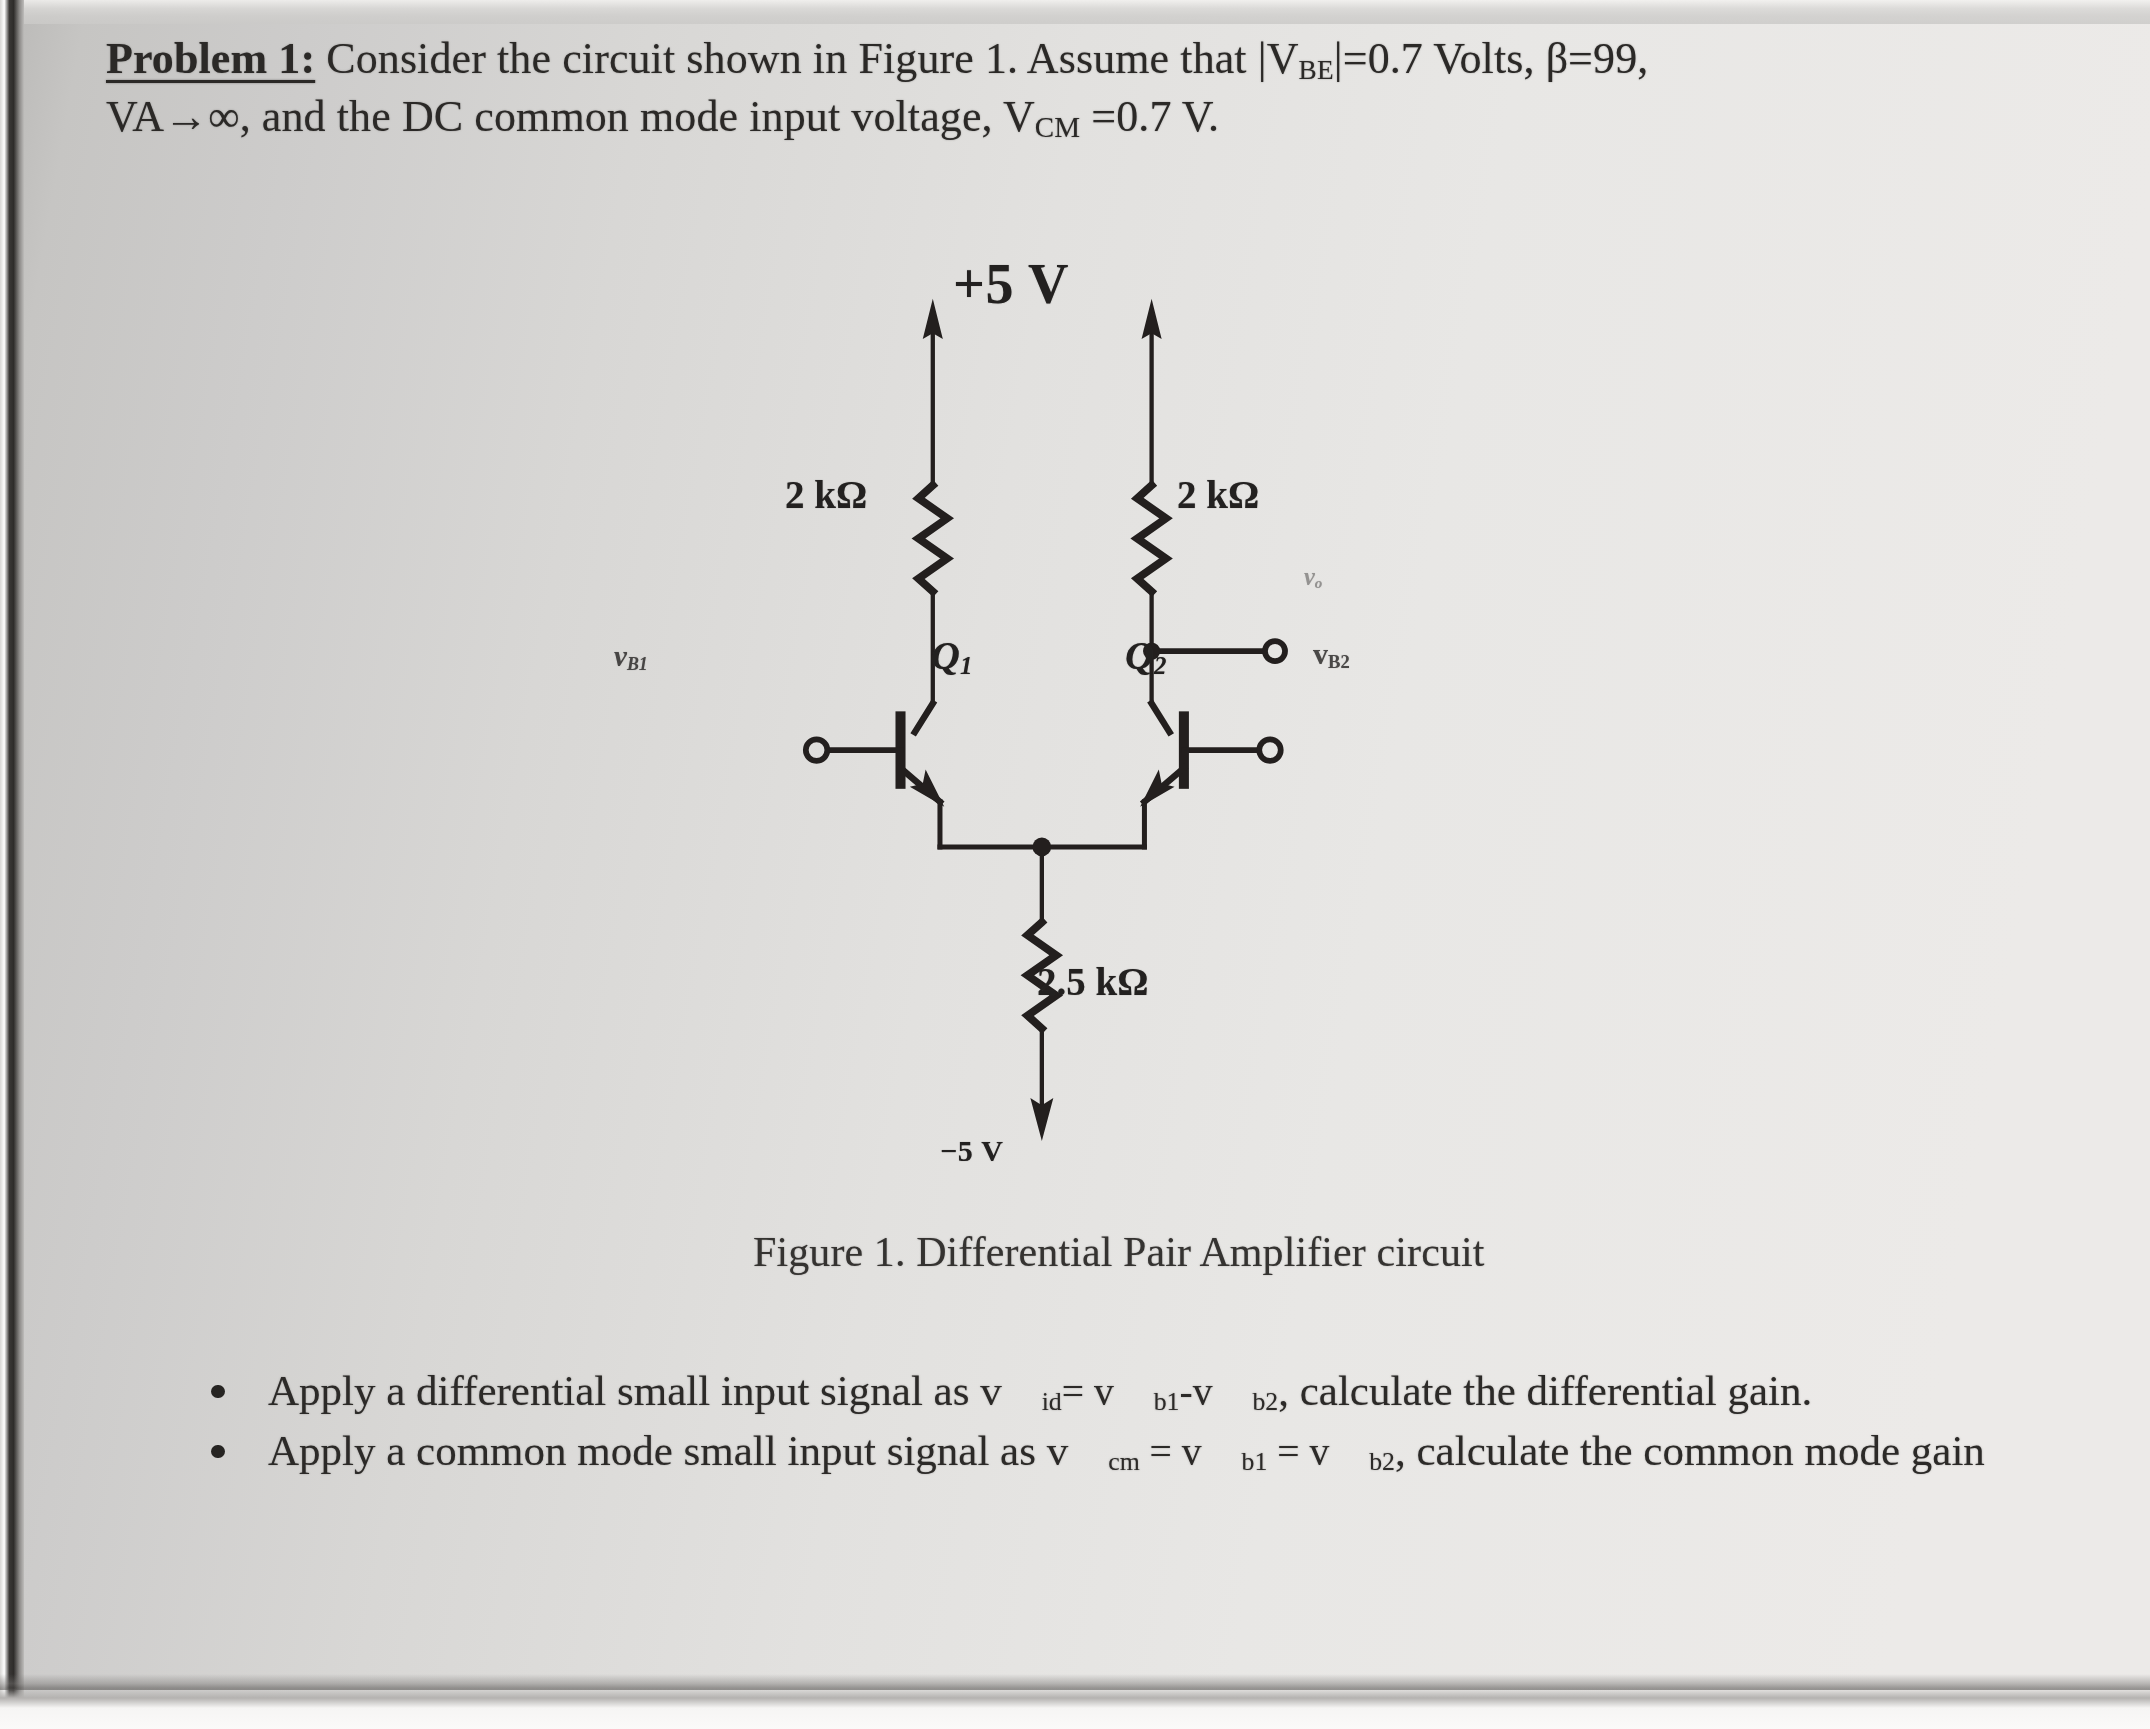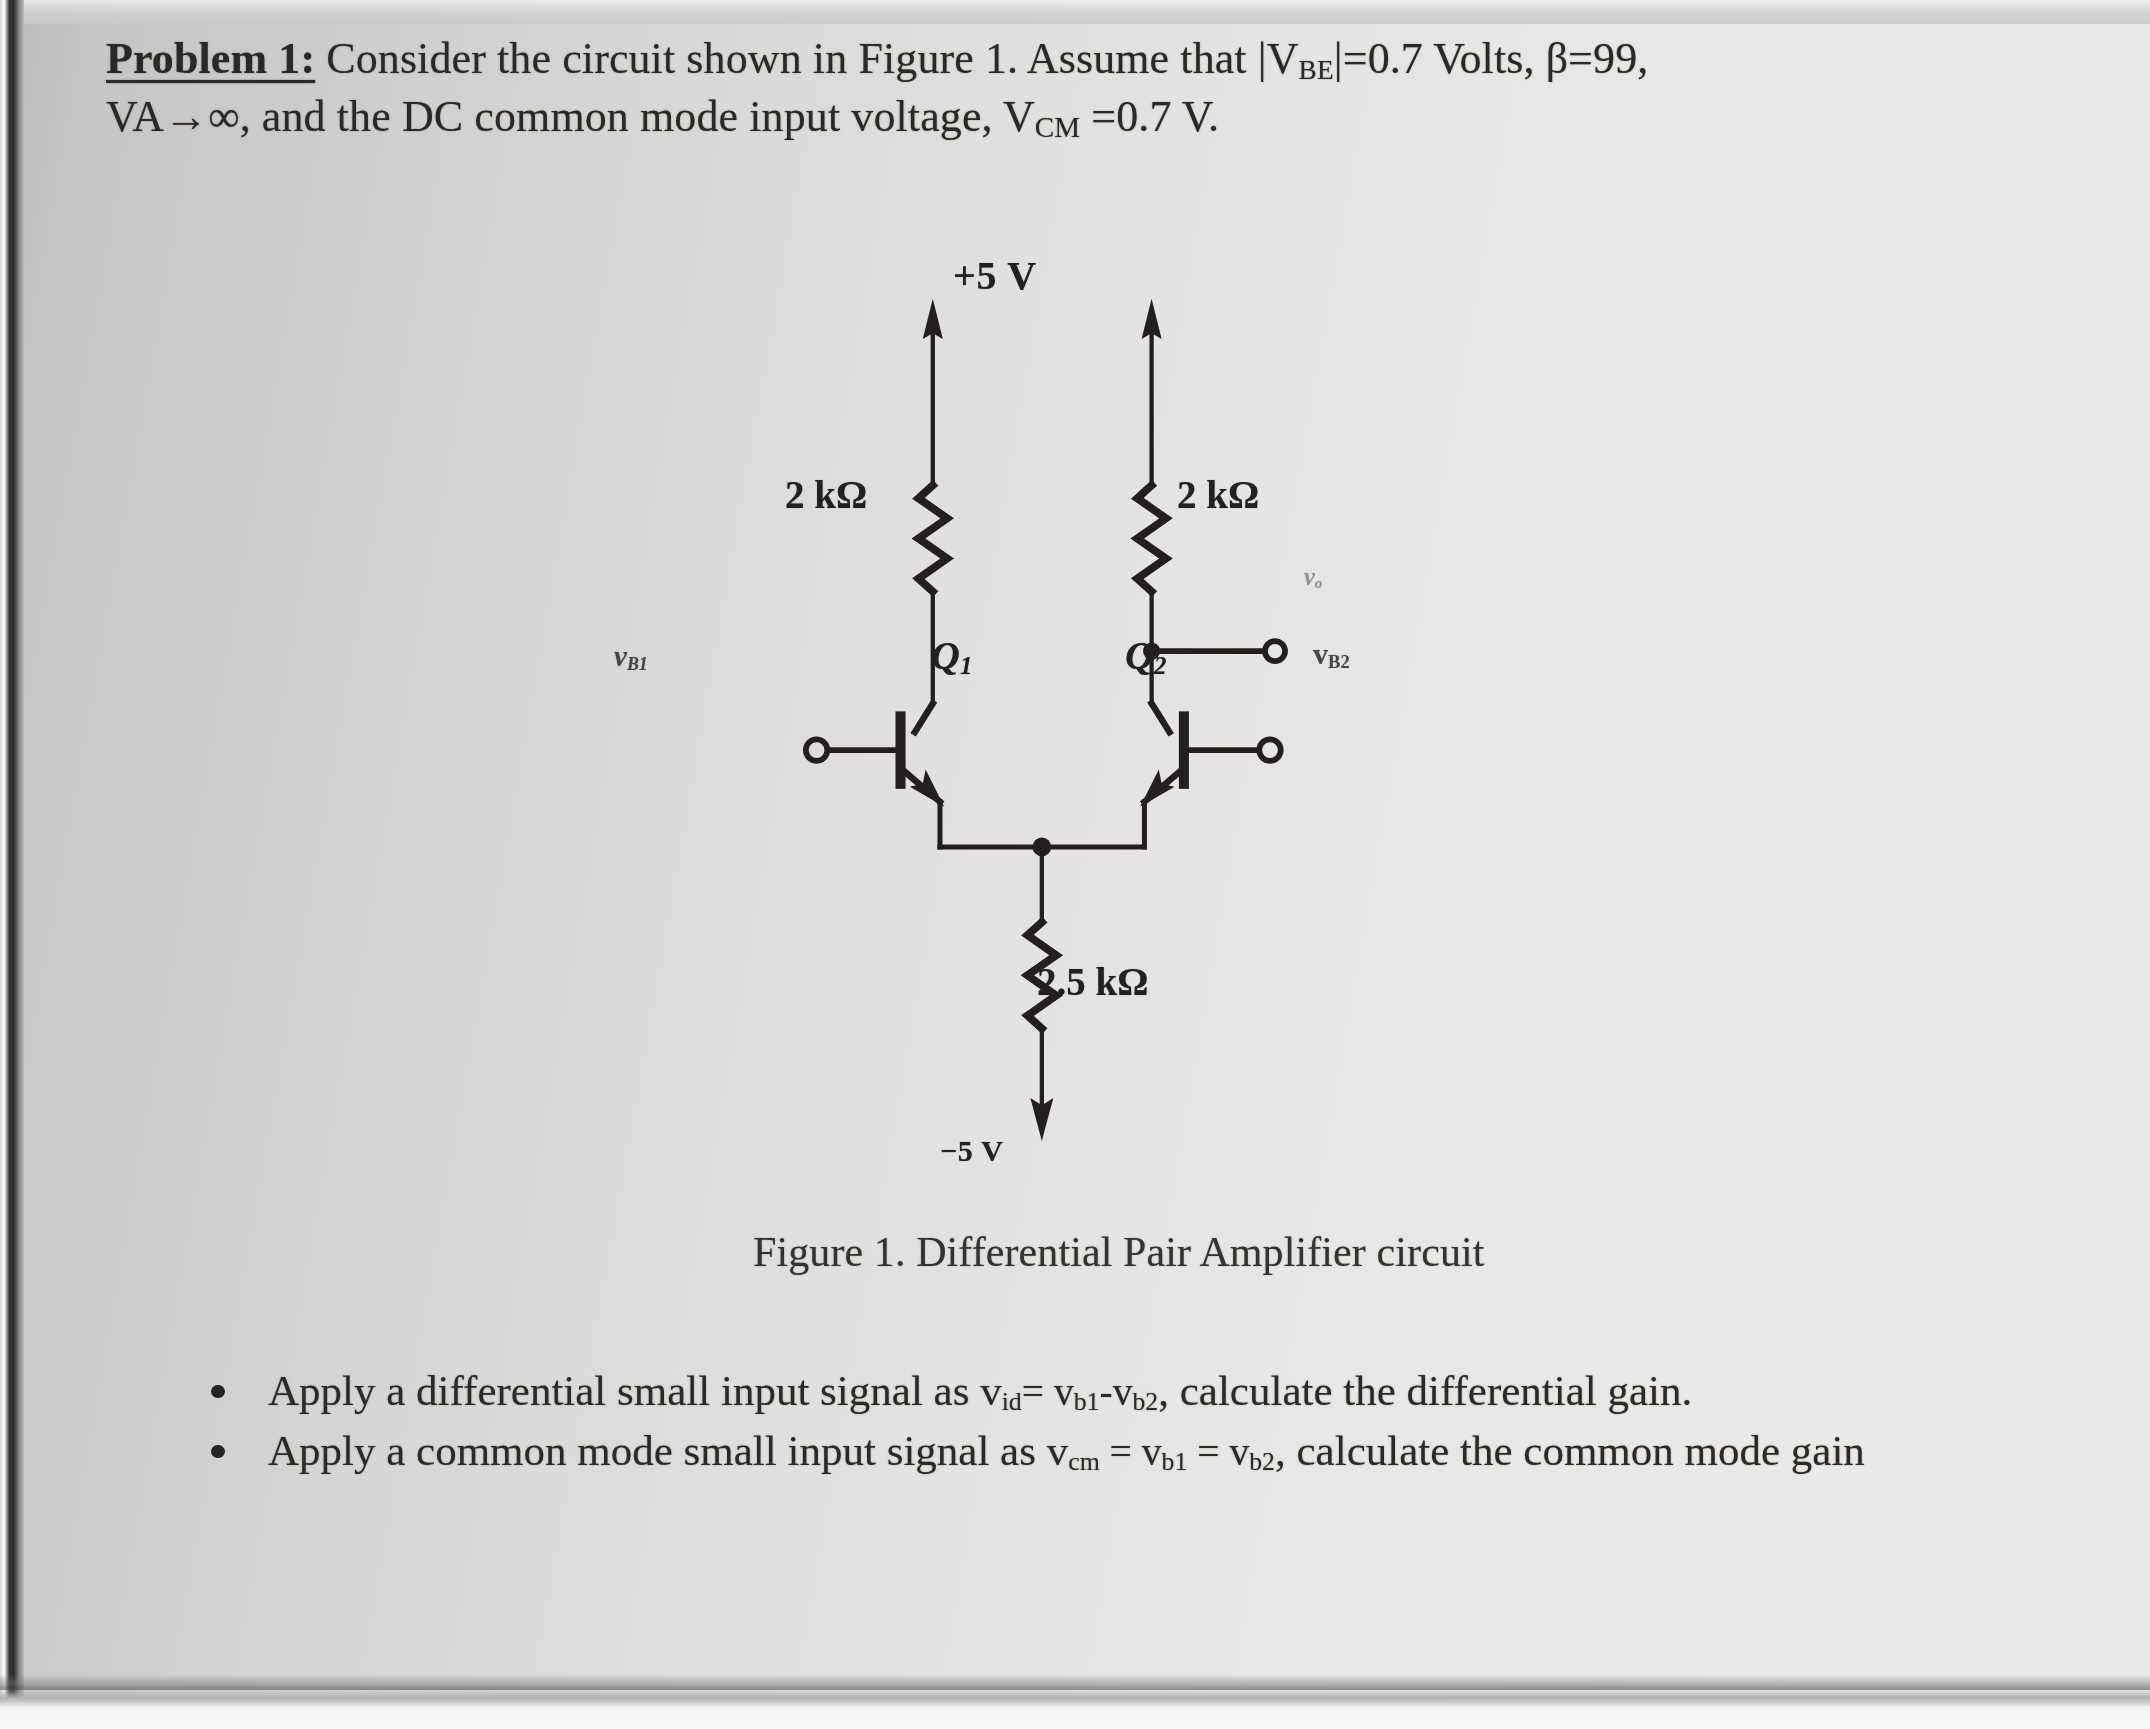--- a/index.html
+++ b/index.html
@@ -56,21 +56,21 @@
   .scap{font-size:.66em;vertical-align:-.20em;}
 
   
   #figure{position:absolute;left:703px;top:273px;width:847px;height:947px;}
   #fig-svg{display:block;}
   .cklabel{
     position:absolute;color:#232120;font-weight:bold;
     font-family:"Liberation Serif",serif;
     text-shadow:0 0 1.1px rgba(60,58,56,.5);
   }
-  #lbl-vcc{left:250px;top:-21.5px;font-size:40px;letter-spacing:0.7px;}
+  #lbl-vcc{left:250px;top:-21.5px;font-size:56px;letter-spacing:0.7px;}
   #lbl-r1{left:82px;top:199px;font-size:39px;}
   #lbl-r2{left:474px;top:199px;font-size:39px;}
   #lbl-rtail{left:334px;top:661px;font-size:39px;margin-top:25px;}
   #lbl-vee{left:237px;top:861px;font-size:30px;letter-spacing:0.7px;}
   #lbl-q1{left:228px;top:359px;font-size:40px;font-style:italic;}
   #lbl-q2{left:422px;top:359px;font-size:40px;font-style:italic;}
   #lbl-vb1{left:-89px;top:367px;font-size:29px;font-style:italic;opacity:.80;}
   #lbl-vb2{left:610px;top:364px;font-size:30px;opacity:.80;}
   #lbl-vo{left:601px;top:290px;font-size:24.4px;font-style:italic;opacity:.42;}
   .isub{font-size:.62em;vertical-align:-.20em;}
@@ -84,21 +84,21 @@
   #bullets{
     position:absolute;left:188px;top:1363px;width:1937px;
     font-size:43px;line-height:1.30;color:#2c2a28;
     text-shadow:0 0 1.6px rgba(70,68,66,.5);
   }
   .bullet-row{position:relative;padding-left:80px;margin-bottom:4.3px;}
   .bullet-dot{
     position:absolute;left:23px;top:21.5px;width:13.6px;height:13.6px;
     border-radius:50%;background:#262422;
   }
-  .vsub{font-size:.60em;vertical-align:-.20em;}
+  .vsub{font-size:.60em;vertical-align:-.20em;margin-left:40px;}
   .vname{font-size:.92em;}
 </style>
 </head>
 <body>
 
 <div id="page"></div>
 <div id="top-shade"></div>
 <div id="left-shade"></div>
 
 <div class="content">

